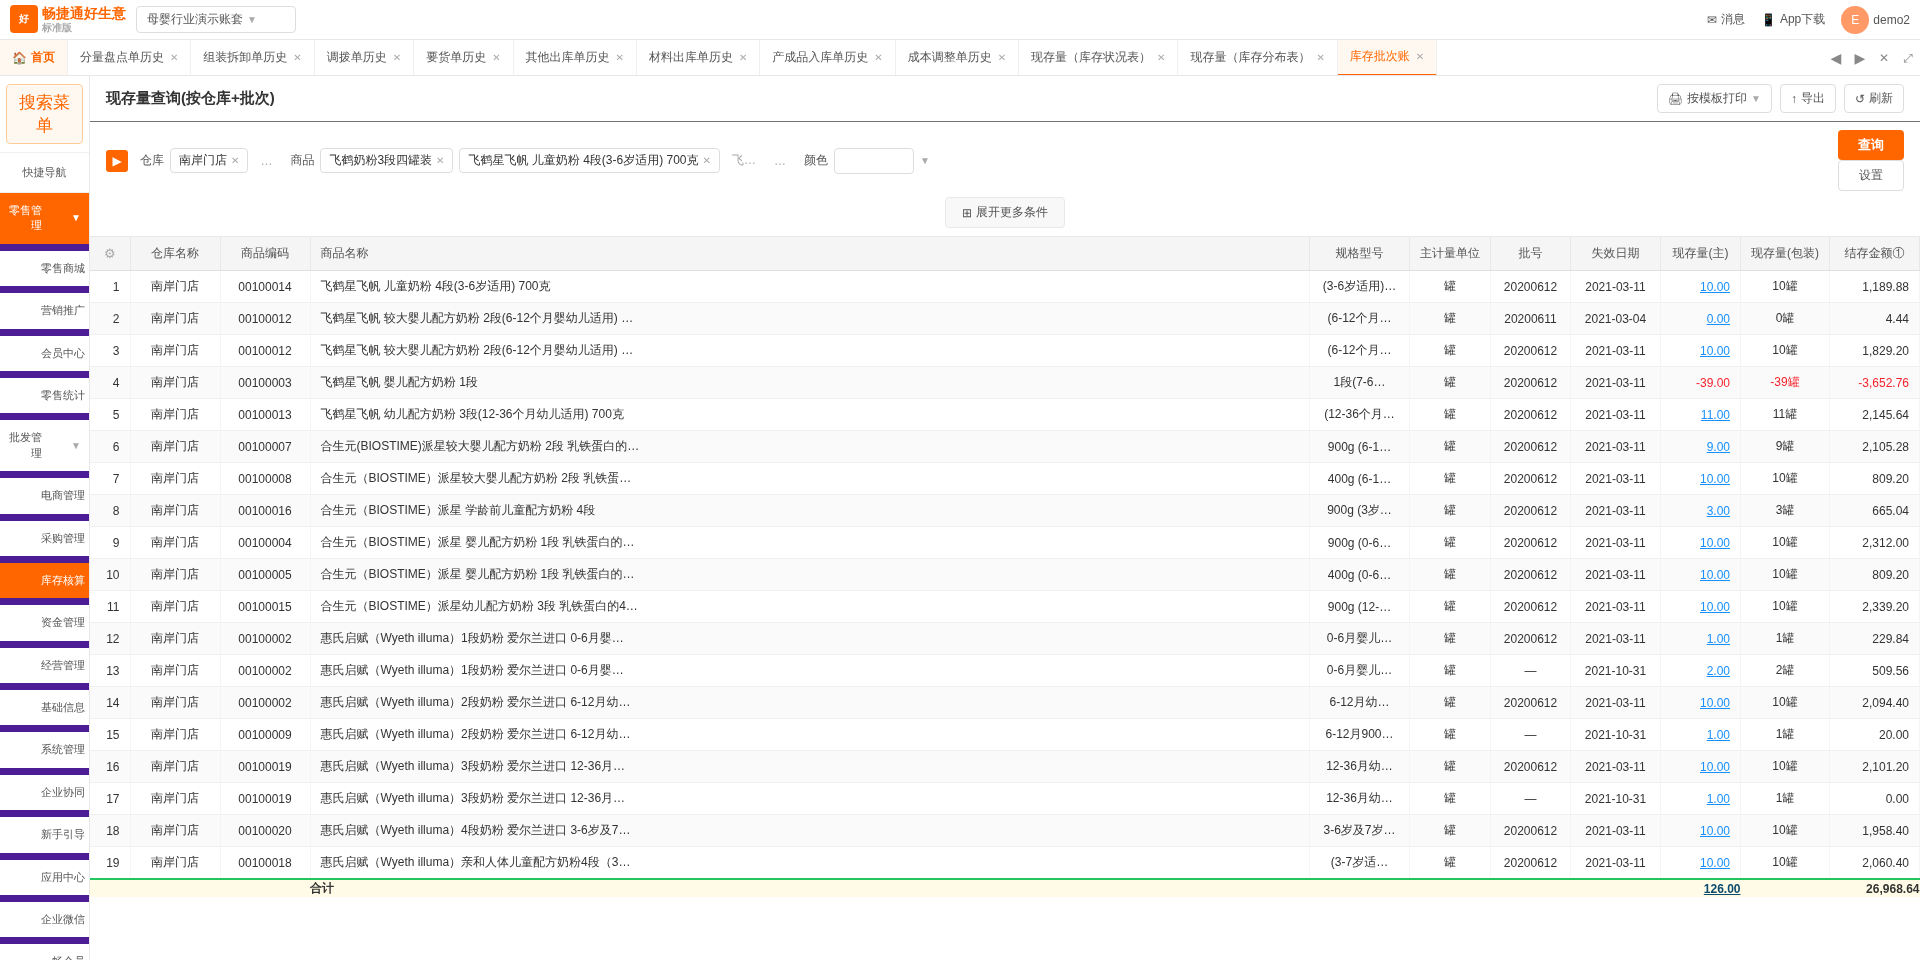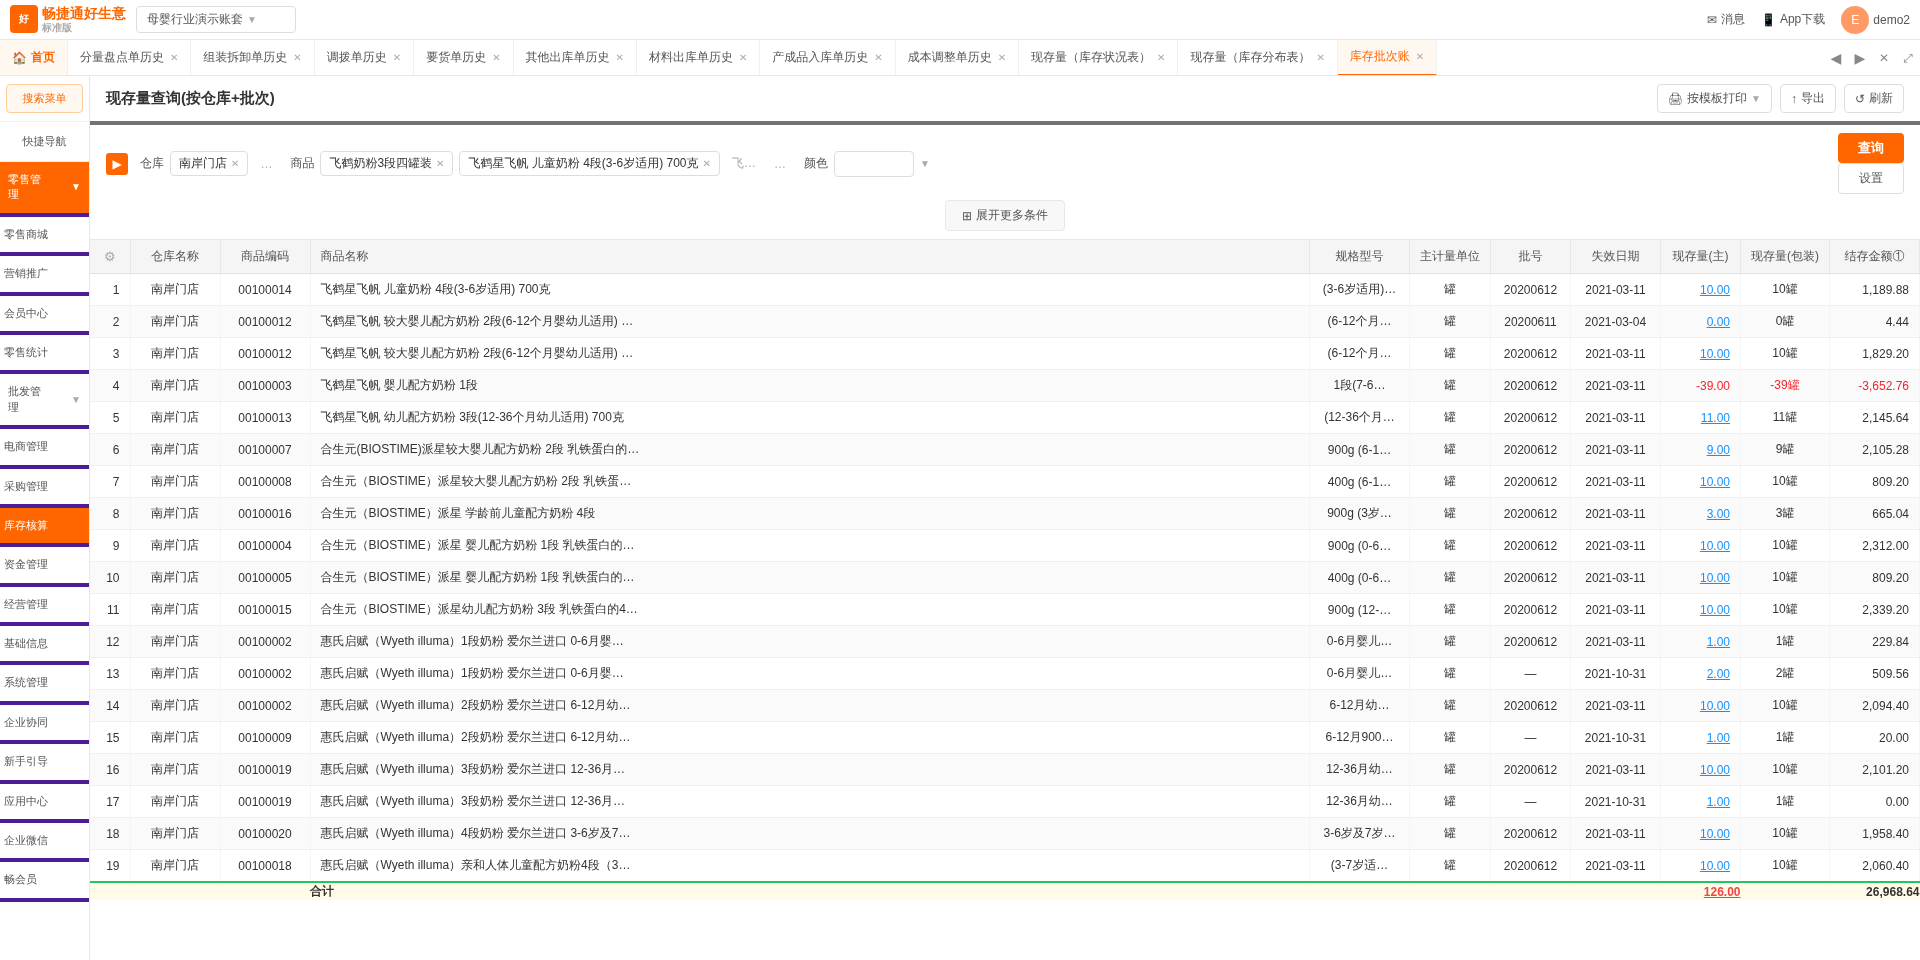--- a/index.html
+++ b/index.html
@@ -42,36 +42,36 @@
 
     
     .main-layout { display: flex; height: calc(100vh - 76px); }
 
     
     .sidebar {
       width: 90px; background: #fff; border-right: 1px solid #e8e8e8;
       display: flex; flex-direction: column; flex-shrink: 0;
     }
     .sidebar-search { padding: 8px 6px; border-bottom: 1px solid #f0f0f0; }
-    .sidebar-search-btn { width: 100%; padding: 6px 4px; background: #fff8f0; border: 1px solid #ffcc99; border-radius: 4px; color: #ff6600; font-size: 11px; cursor: pointer; text-align: center; }
+    .sidebar-search-btn { width: 100%; padding: 6px 4px; background: #fff8f0; border: 1px solid #ffcc99; border-radius: 4px; color: #ff6600; font-size: 17px; cursor: pointer; text-align: center; }
     .sidebar-nav { padding: 6px 0; border-bottom: 1px solid #f0f0f0; }
     .sidebar-nav-btn { width: 100%; padding: 6px 4px; background: #fff; border: none; color: #555; font-size: 11px; cursor: pointer; text-align: center; }
     .sidebar-item {
-      padding: 10px 4px; text-align: left; cursor: pointer; color: #555;
-      font-size: 11px; line-height: 1.4; border-bottom: 4px solid #4c1d95; gap: 29px;
+      padding: 10px 4px; text-align: right; cursor: pointer; color: #555;
+      font-size: 11px; line-height: 1.4; border-bottom: 7px solid #4c1d95; gap: 29px;
     }
     .sidebar-item.active { background: #ff6600; color: #fff; }
 
     
     .content { flex: 1; overflow: hidden; display: flex; flex-direction: column; }
 
     
     .page-header {
       background: #fff; padding: 8px 16px; display: flex; align-items: center;
-      justify-content: space-between; border-bottom: 4px solid #737373;
+      justify-content: space-between; border-bottom: 1px solid #737373;
     }
     .page-title { font-size: 15px; font-weight: bold; color: #333; }
     .page-actions { display: flex; align-items: center; gap: 8px; }
     .btn-template { display: flex; align-items: center; gap: 4px; padding: 5px 10px; border: 1px solid #ddd; border-radius: 4px; background: #fff; cursor: pointer; font-size: 12px; color: #555; }
     .btn-export { display: flex; align-items: center; gap: 4px; padding: 5px 10px; border: 1px solid #ddd; border-radius: 4px; background: #fff; cursor: pointer; font-size: 12px; color: #555; }
     .btn-refresh { display: flex; align-items: center; gap: 4px; padding: 5px 10px; border: 1px solid #ddd; border-radius: 4px; background: #fff; cursor: pointer; font-size: 12px; color: #555; }
 
     
     .filter-area {
       background: #fff; padding: 8px 16px; border-bottom: 1px solid #e8e8e8;
@@ -107,21 +107,21 @@
       padding: 8px 10px; text-align: center; font-weight: 500; color: #555;
       position: sticky; top: 0; z-index: 2; white-space: nowrap;
     }
     tbody td {
       border-bottom: 1px solid #f0f0f0; border-right: 1px solid #f5f5f5;
       padding: 7px 10px; text-align: center; color: #333;
     }
     tbody tr:nth-child(even) { background: #fafafa; }
     .td-left { text-align: left; }
     .td-right { text-align: right; }
-    .link-value { color: #ef4444; text-decoration: underline; cursor: pointer; }
+    .link-value { color: #0c4a6e; text-decoration: underline; cursor: pointer; }
     .neg-value { color: #f5222d; }
     .tfoot-row { background: #fffbe6 !important; }
     .tfoot-row td { font-weight: bold; border-top: 2px solid #22c55e; }
     .col-idx { width: 40px; }
     .col-warehouse { width: 90px; }
     .col-code { width: 90px; }
     .col-name { min-width: 220px; text-align: left; }
     .col-spec { width: 100px; }
     .col-unit { width: 70px; }
     .col-batch { width: 80px; }

